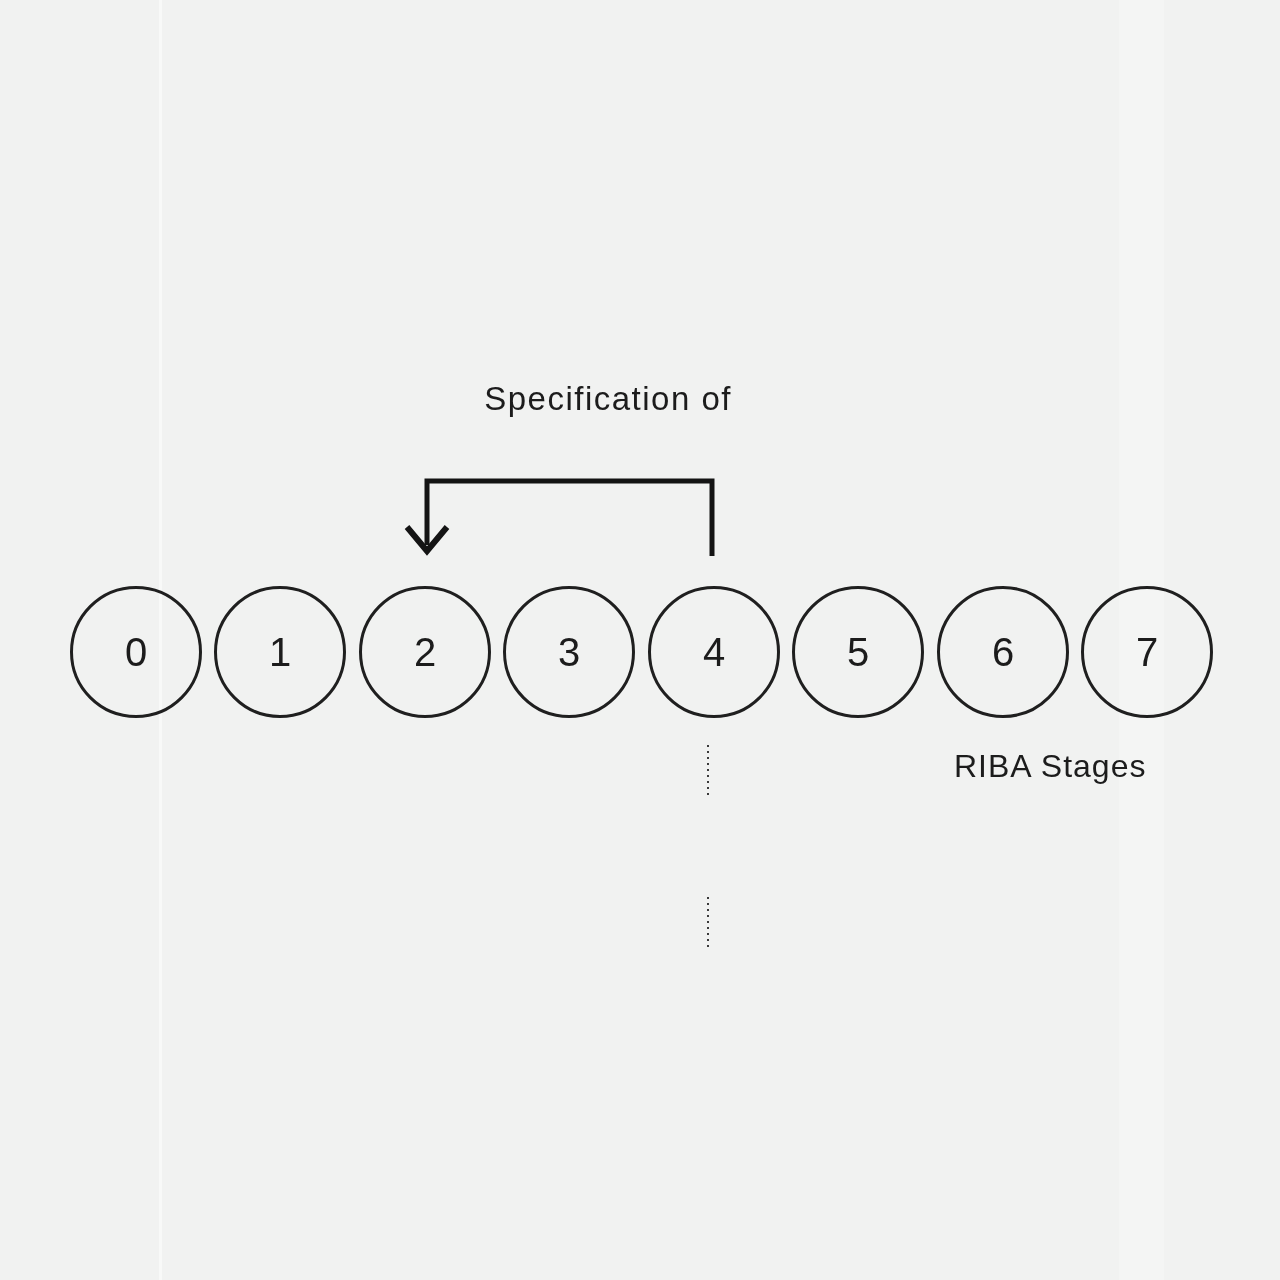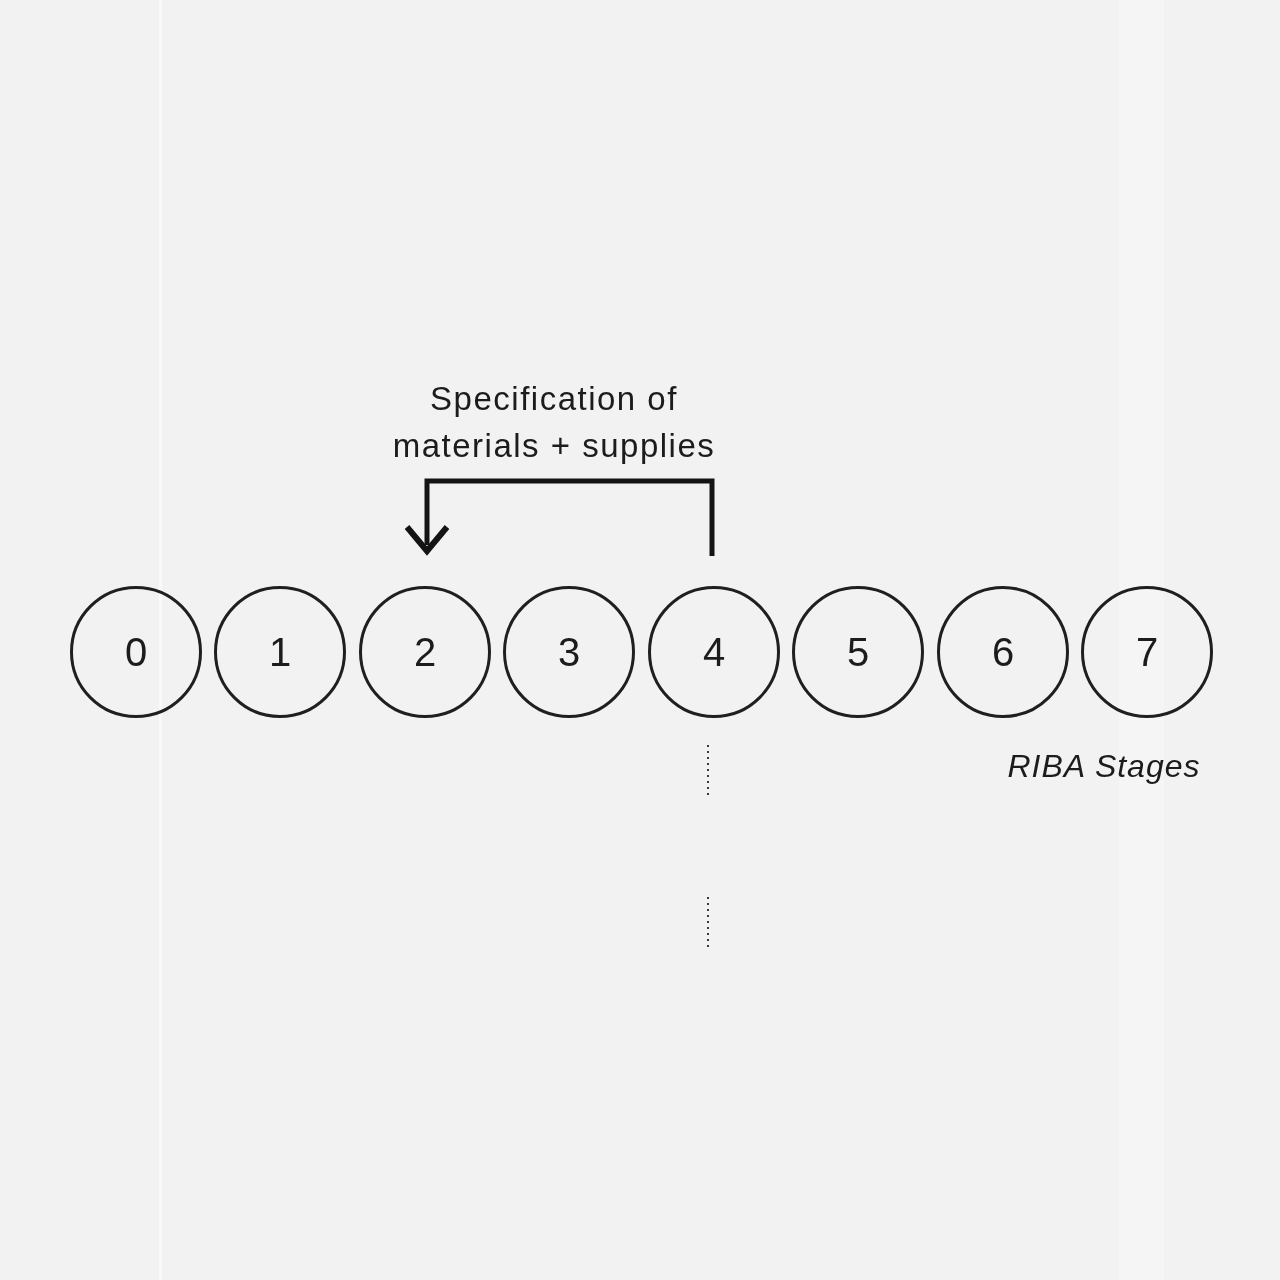--- a/index.html
+++ b/index.html
@@ -24,22 +24,22 @@
     background: #f8f9f8;
   }
   .seam-band {
     position: absolute; left: 1119px; top: 0;
     width: 45px; height: 1280px;
     background: #f4f5f4;
   }
 
   
   .annotation-top {
-    position: absolute; left: 384px; top: 375px; width: 340px;
-    text-align: center;
+    position: absolute; left: 392px; top: 375px; width: 340px;
+    text-align: right;
     font-size: 33px; line-height: 47px;
     letter-spacing: 1.5px;
     white-space: nowrap;
   }
 
   
   .bracket-svg {
     position: absolute; left: 400px; top: 470px;
     width: 330px; height: 95px;
   }
@@ -77,38 +77,35 @@
     position: absolute; left: 558px; top: 801px; width: 300px;
     text-align: center;
     font-size: 32px; line-height: 47px;
     letter-spacing: 1.5px;
     white-space: nowrap;
   }
 
   
   .riba-label {
     position: absolute; left: 954px; top: 746px; width: 300px;
-    text-align: center;
     font-size: 32px; line-height: 40px;
     letter-spacing: 1px;
     white-space: nowrap;
-    font-style: italic;
   }
 </style>
 </head>
 <body>
 
 <div class="canvas">
 
   <div class="seam-left"></div>
   <div class="seam-band"></div>
 
   <div class="annotation-top">
     <div>Specification of</div>
-    <div>materials + supplies</div>
   </div>
 
   <svg class="bracket-svg" viewBox="0 0 330 95" xmlns="http://www.w3.org/2000/svg">
     <polyline points="27,75 27,11 312,11 312,86" fill="none" stroke="#141414" stroke-width="5" stroke-linejoin="miter"></polyline>
     <polyline points="7,57 27,81 47,57" fill="none" stroke="#141414" stroke-width="6" stroke-linejoin="miter"></polyline>
   </svg>
 
   <div class="stage-circle c0">
     <span>0</span>
   </div>

